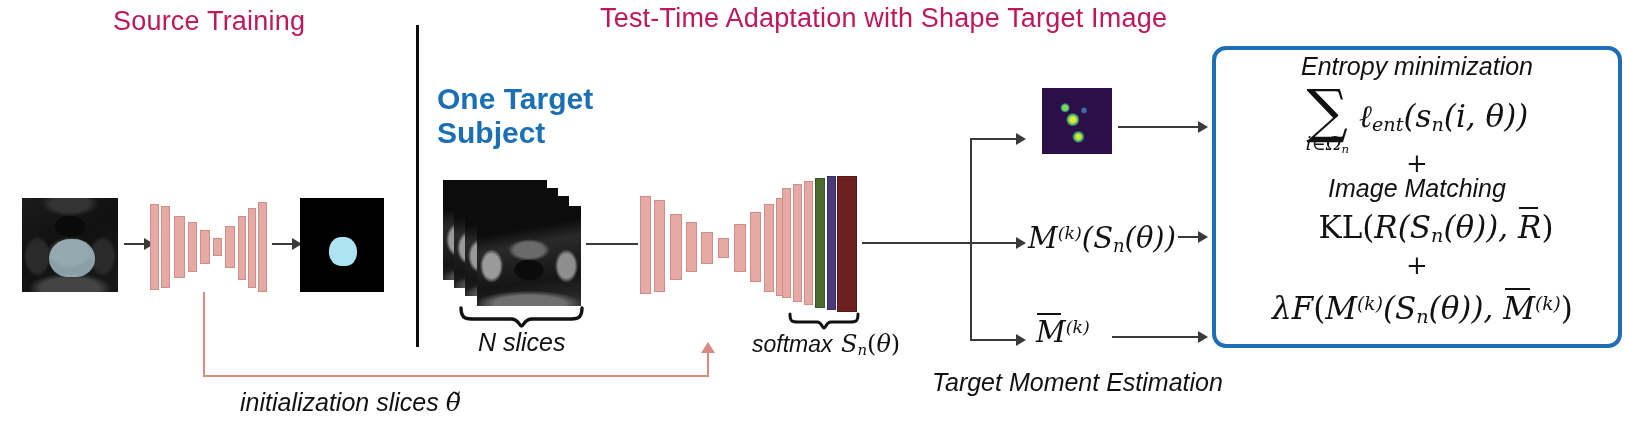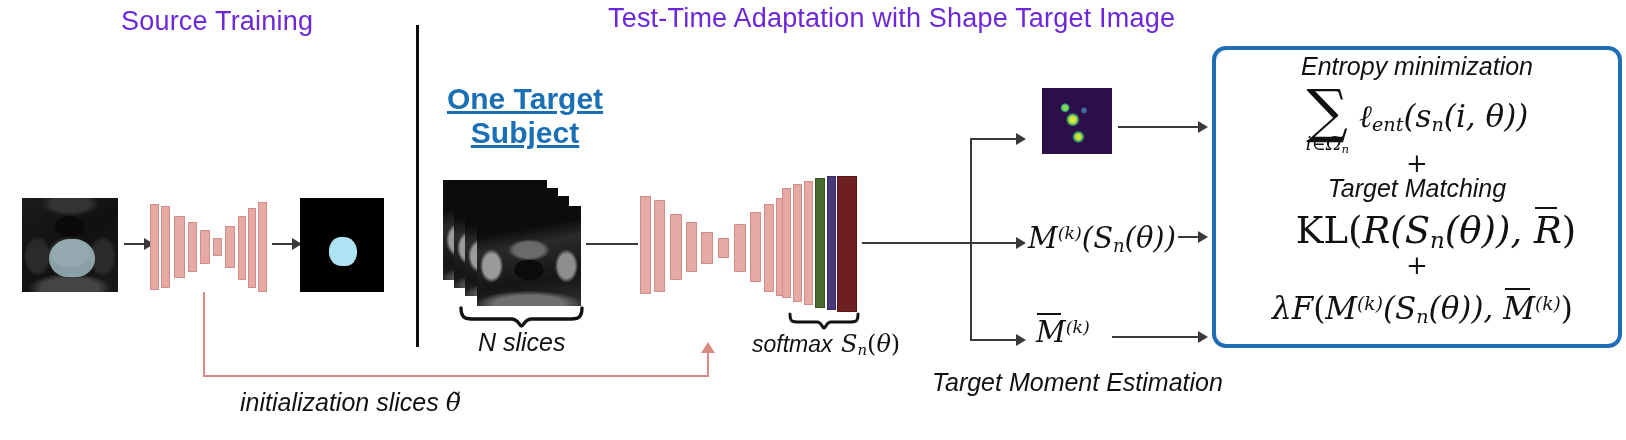--- a/index.html
+++ b/index.html
@@ -3,25 +3,25 @@
 <meta charset="utf-8">
 <style>
   html,body{margin:0;padding:0;background:#fff;}
   body{width:1626px;height:440px;overflow:hidden;
        font-family:"Liberation Sans","DejaVu Sans",sans-serif;color:#111;}
   #stage{position:relative;width:1626px;height:440px;background:#ffffff;}
 
   .abs{position:absolute;}
 
   
-  .title{font-size:27px;color:#6d28d9;white-space:nowrap;letter-spacing:.2px;margin-left:8px;}
+  .title{font-size:27px;color:#be185d;white-space:nowrap;letter-spacing:.2px;}
   .divider{background:#0d0d0d;width:3px;}
 
   .bluehead{color:#1a6fb5;font-weight:bold;font-size:30px;line-height:1.12;
-            text-align:center;white-space:nowrap;text-decoration:underline;}
+            white-space:nowrap;}
 
   
   .ital{font-style:italic;font-size:25px;color:#111;white-space:nowrap;}
   .ital-sm{font-style:italic;font-size:23px;color:#111;white-space:nowrap;}
 
   
   .math{font-family:"DejaVu Serif","Liberation Serif",serif;color:#111;white-space:nowrap;}
   .mi{font-style:italic;}
   .cal{font-family:"DejaVu Serif","Liberation Serif",serif;font-style:italic;}
   sub{font-size:.62em;vertical-align:-.22em;font-style:italic;}
@@ -272,23 +272,23 @@
                 justify-content:center;align-items:flex-start;">
       <div style="display:flex;flex-direction:column;align-items:center;line-height:1;">
         <span class="math" style="font-size:58px;">∑</span>
         <span class="math" style="font-size:19px;margin-top:-6px;"><span class="mi">i∈Ω</span><sub>n</sub></span>
       </div>
       <span class="math" style="font-size:31px;margin-left:10px;margin-top:16px;"><span class="mi">ℓ</span><sub>ent</sub><span class="mi">(s</span><sub>n</sub><span class="mi">(i, θ))</span></span>
     </div>
 
     <div class="math" style="position:absolute;left:0;right:0;top:98px;text-align:center;font-size:26px;">+</div>
 
-    <div class="ital" style="position:absolute;left:0;right:0;top:124px;text-align:center;">Target Matching</div>
-
-    <div class="math" style="position:absolute;left:0;right:0;top:159px;text-align:center;font-size:37px;margin-left:38px;">
+    <div class="ital" style="position:absolute;left:0;right:0;top:124px;text-align:center;">Image Matching</div>
+
+    <div class="math" style="position:absolute;left:0;right:0;top:159px;text-align:center;font-size:31px;margin-left:38px;">
       <span>KL(</span><span class="cal">R</span><span class="mi">(S</span><sub>n</sub><span class="mi">(θ)), </span><span class="cal ovl">R</span><span>)</span>
     </div>
 
     <div class="math" style="position:absolute;left:0;right:0;top:200px;text-align:center;font-size:26px;">+</div>
 
     <div class="math" style="position:absolute;left:11px;right:0;top:240px;text-align:center;font-size:31px;">
       <span class="mi">λ</span><span class="cal">F</span><span>(</span><span class="cal">M</span><sup>(k)</sup><span class="mi">(S</span><sub>n</sub><span class="mi">(θ)), </span><span class="cal ovl">M</span><sup>(k)</sup><span>)</span>
     </div>
   </div>
 

